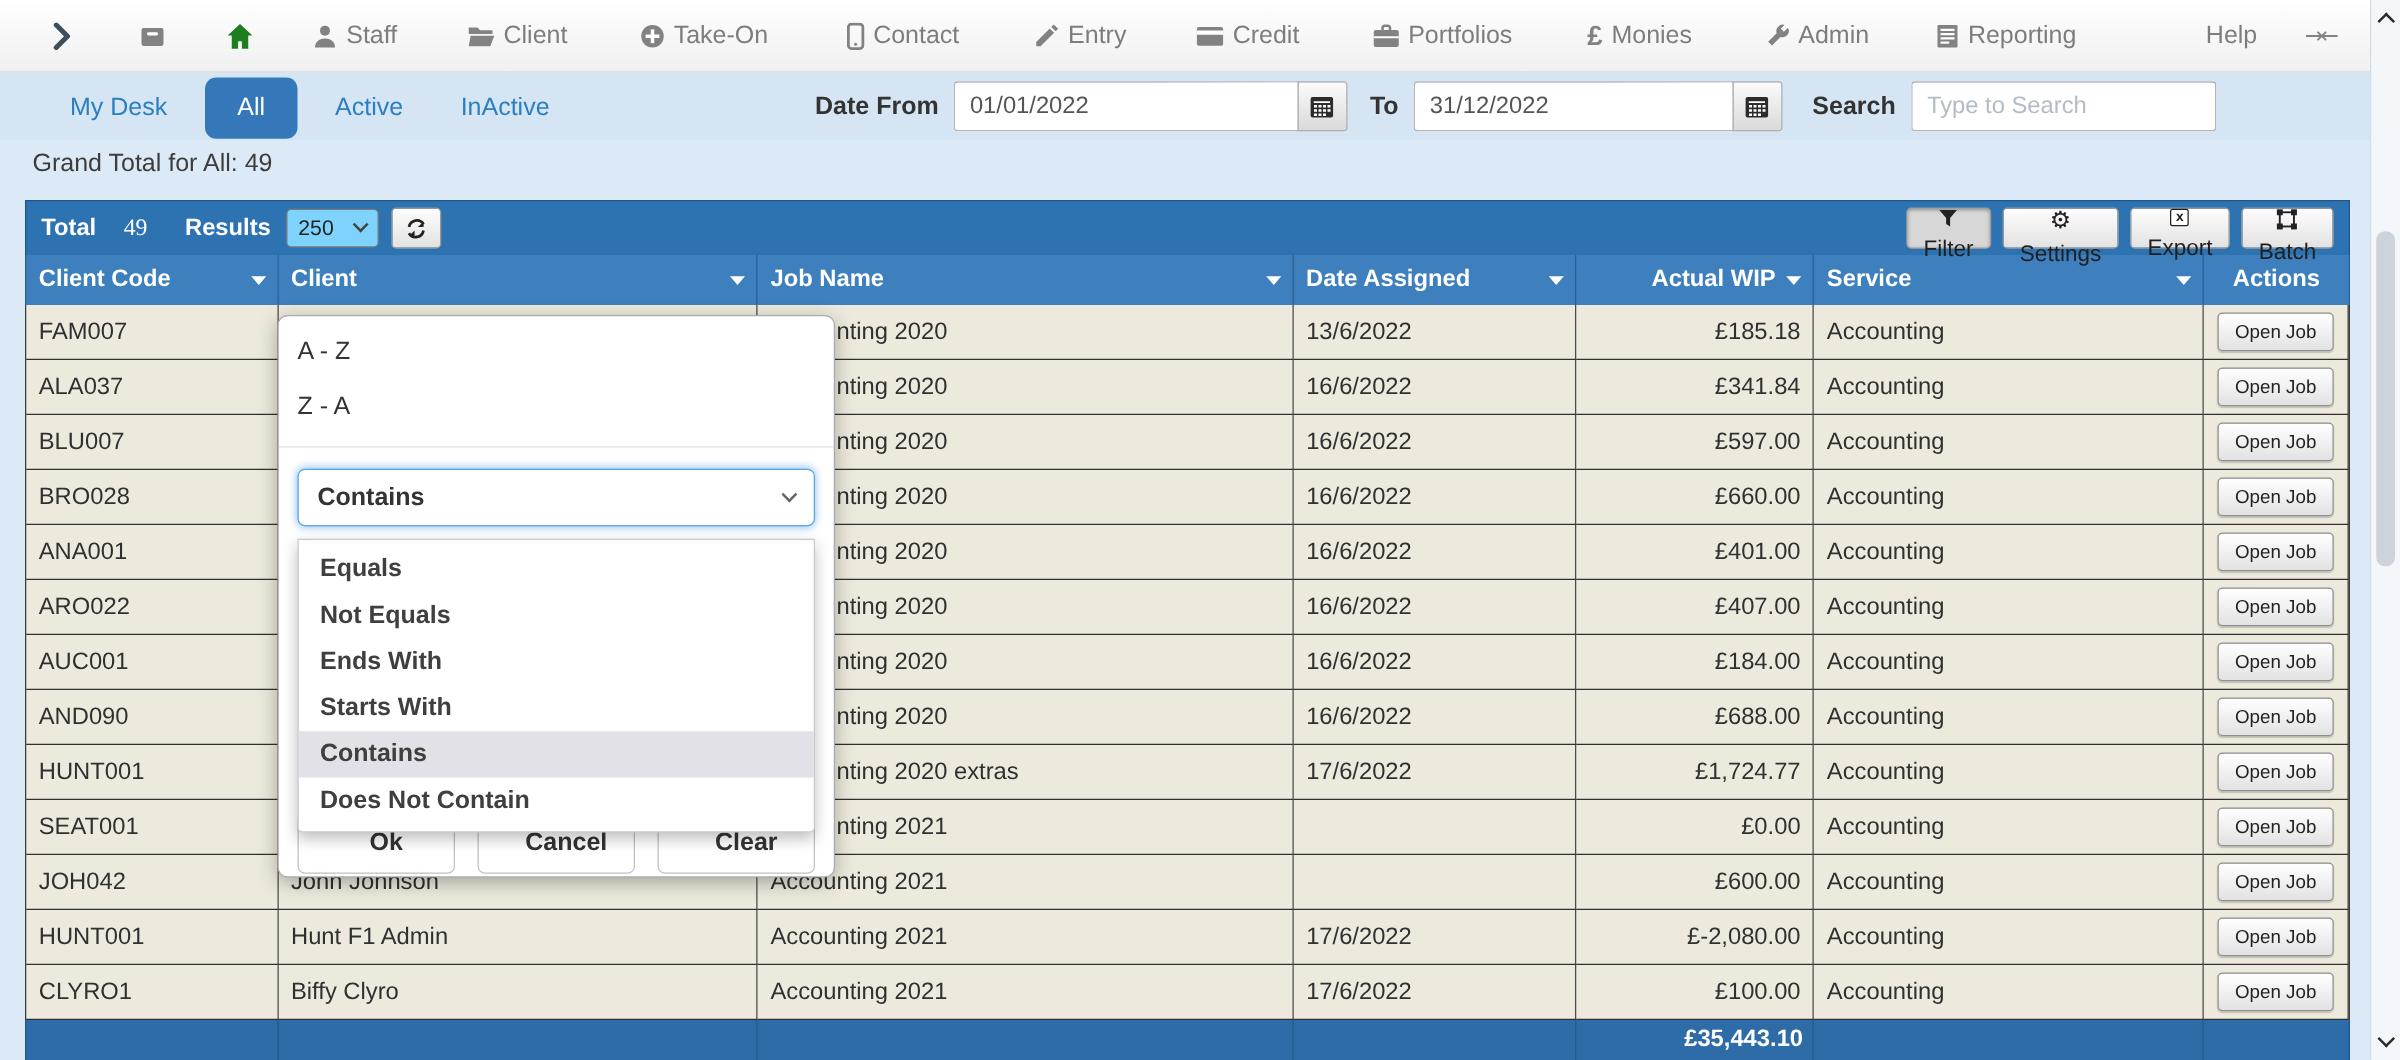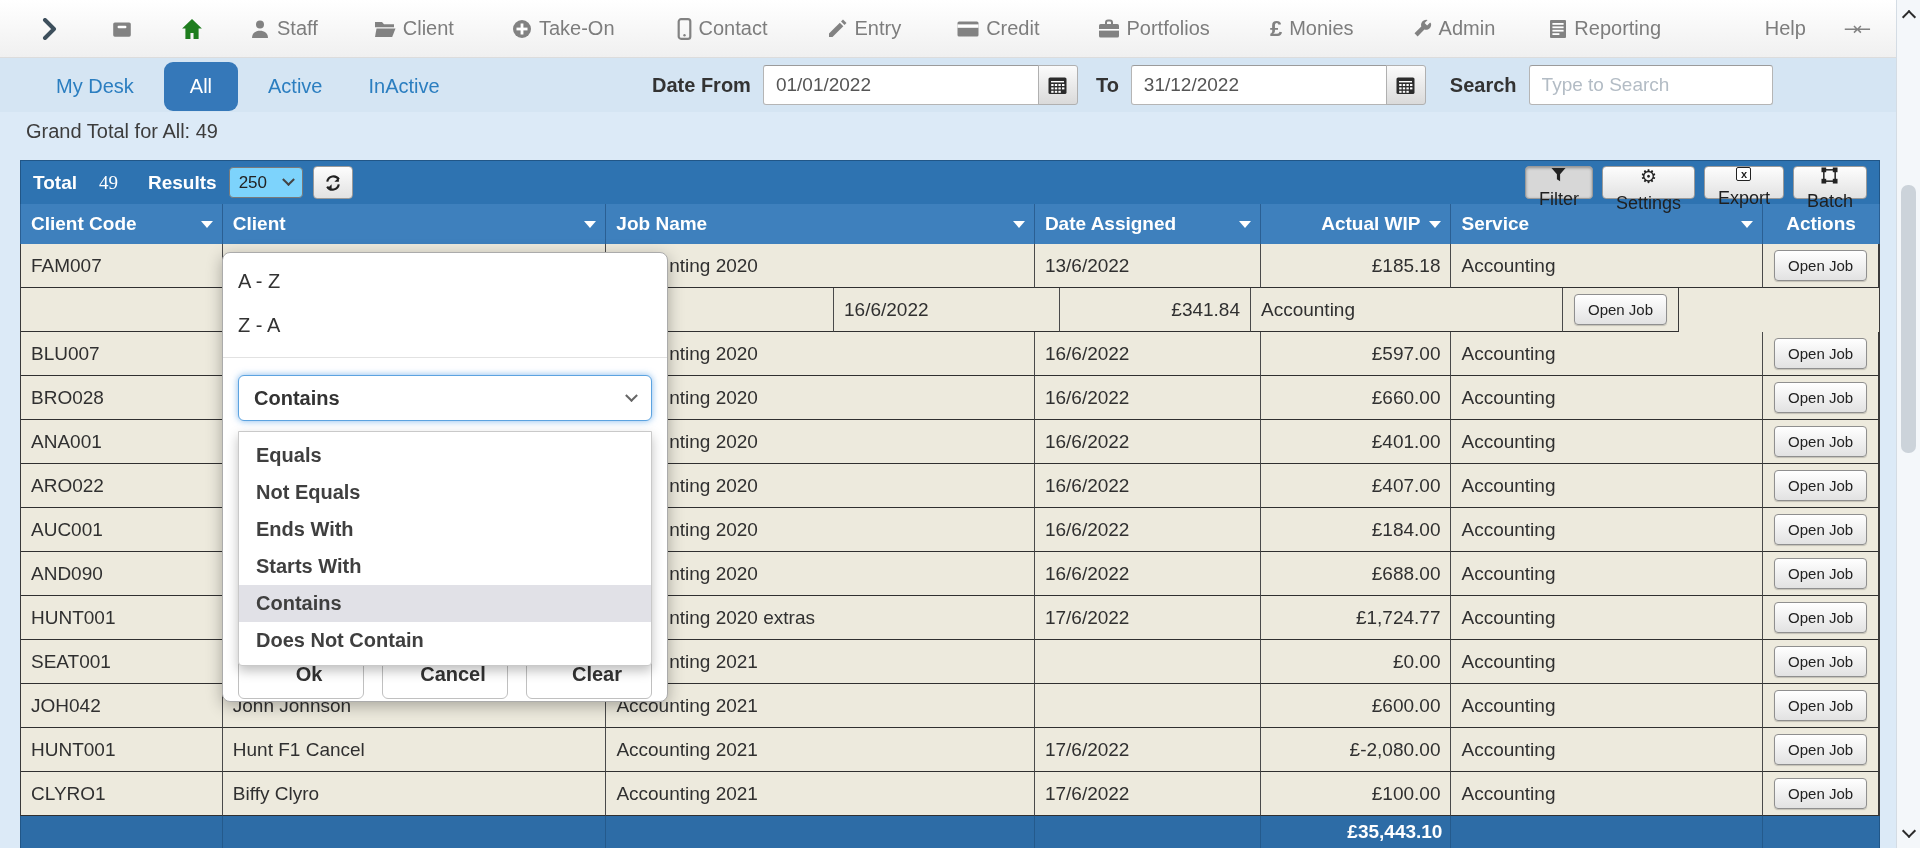--- a/index.html
+++ b/index.html
@@ -345,20 +345,21 @@
       <div class="cell c1"></div>
       <div class="cell c2">Accounting 2020</div>
       <div class="cell c3">13/6/2022</div>
       <div class="cell c4 num">£185.18</div>
       <div class="cell c5">Accounting</div>
       <div class="cell c6 act">
           <button class="openjob">Open Job</button>
         </div>
     </div>
       <div class="row">
+      <div class="cell c0">ALA037</div>
       <div class="cell c1"></div>
       <div class="cell c2">Accounting 2020</div>
       <div class="cell c3">16/6/2022</div>
       <div class="cell c4 num">£341.84</div>
       <div class="cell c5">Accounting</div>
       <div class="cell c6 act">
           <button class="openjob">Open Job</button>
         </div>
     </div>
       <div class="row">
@@ -455,21 +456,21 @@
       <div class="cell c2">Accounting 2021</div>
       <div class="cell c3"></div>
       <div class="cell c4 num">£600.00</div>
       <div class="cell c5">Accounting</div>
       <div class="cell c6 act">
           <button class="openjob">Open Job</button>
         </div>
     </div>
       <div class="row">
       <div class="cell c0">HUNT001</div>
-      <div class="cell c1">Hunt F1 Cancel</div>
+      <div class="cell c1">Hunt F1 Admin</div>
       <div class="cell c2">Accounting 2021</div>
       <div class="cell c3">17/6/2022</div>
       <div class="cell c4 num">£-2,080.00</div>
       <div class="cell c5">Accounting</div>
       <div class="cell c6 act">
           <button class="openjob">Open Job</button>
         </div>
     </div>
       <div class="row">
       <div class="cell c0">CLYRO1</div>

